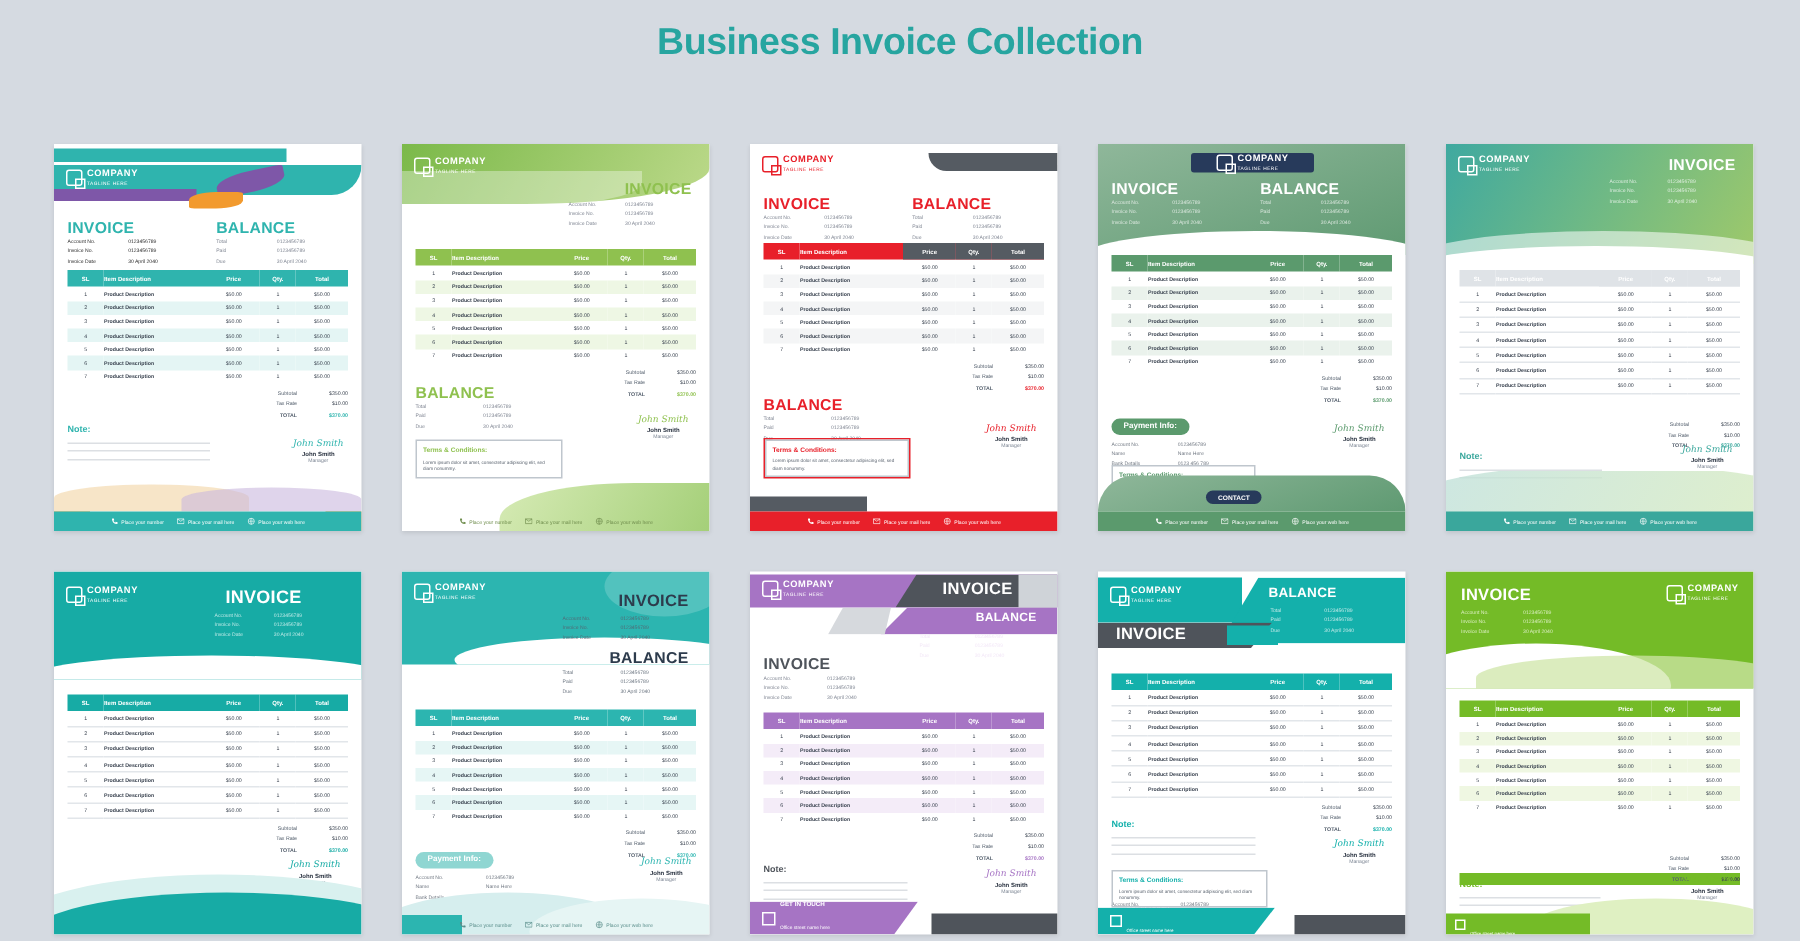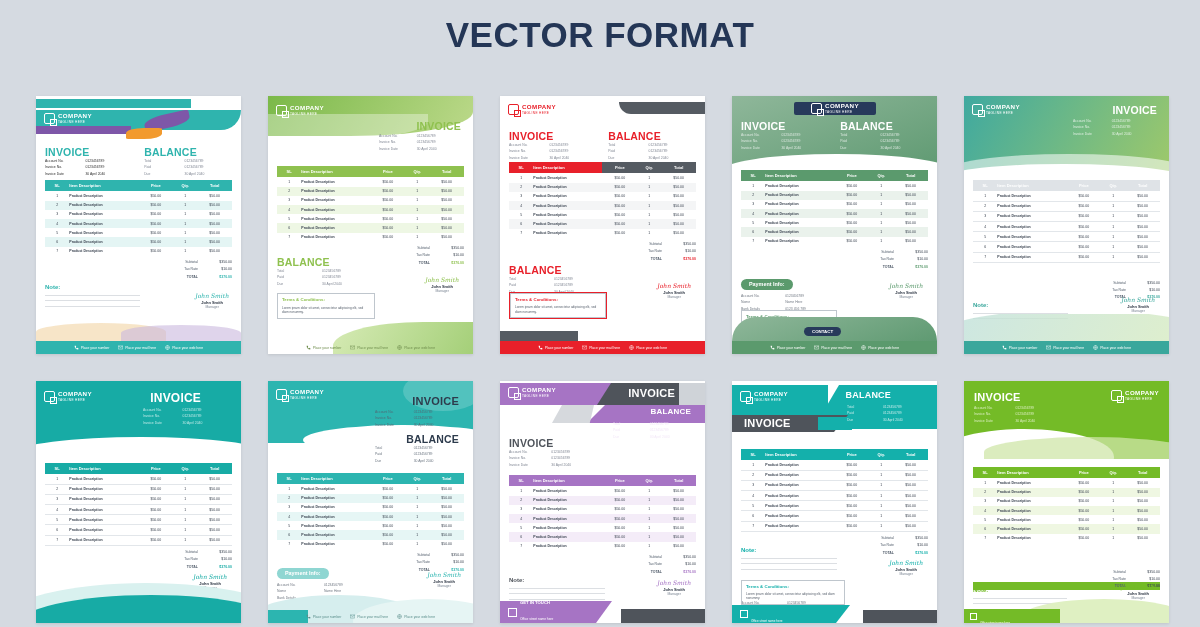--- a/index.html
+++ b/index.html
@@ -68,21 +68,21 @@
 
   .tc { border:1px solid #bfc6cd; padding:3px 4px; font-size:3.1px; line-height:1.5; }
   .tc b { font-size:4.4px; display:block; margin-bottom:1.5px; }
 
   .pill { border-radius:9px; padding:2.5px 8px; color:#fff; font-size:5.4px; font-weight:bold; display:inline-block;}
 </style>
 </head>
 <body>
 
 <div class="hdr">
-  <div class="t2">VECTOR FORMAT</div>
+  <div class="t1">Business Invoice Collection</div>
 </div>
 
 <div class="grid" id="grid-row-1">
     <div class="card">
   <div style="position:absolute;top:0;left:0;right:0;height:46px;overflow:hidden">
     <div style="position:absolute;top:3px;left:0;width:155px;height:9px;background:#2fb4ae"></div>
     <div style="position:absolute;top:14px;left:0;width:205px;height:20px;background:#2fb4ae;border-radius:0 0 40px 0"></div>
     <div style="position:absolute;top:30px;left:0;width:95px;height:8px;background:#7e57a8"></div>
     <div style="position:absolute;top:18px;left:108px;width:46px;height:14px;background:#7e57a8;border-radius:50% 10% 50% 10%;transform:rotate(-12deg)"></div>
     <div style="position:absolute;top:32px;left:90px;width:36px;height:11px;background:#f29a2e;border-radius:50% 10% 50% 10%"></div>

